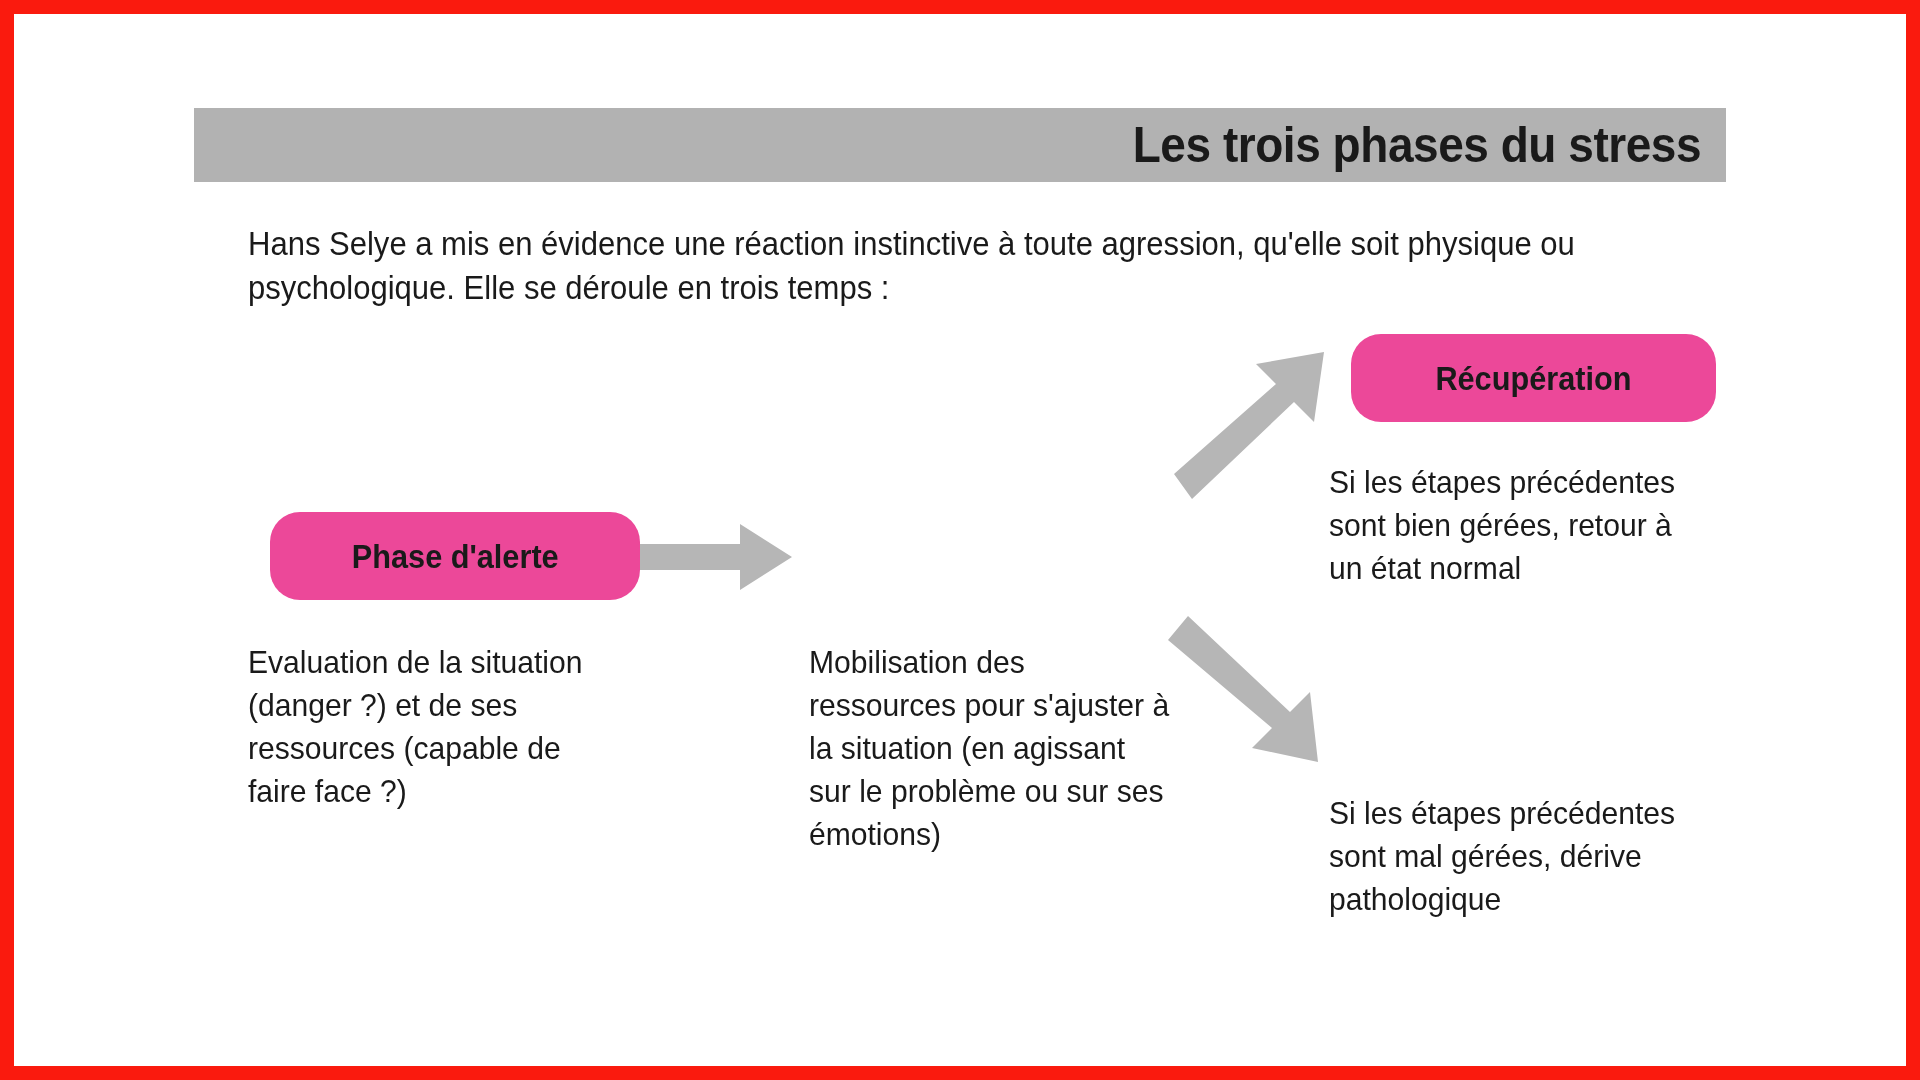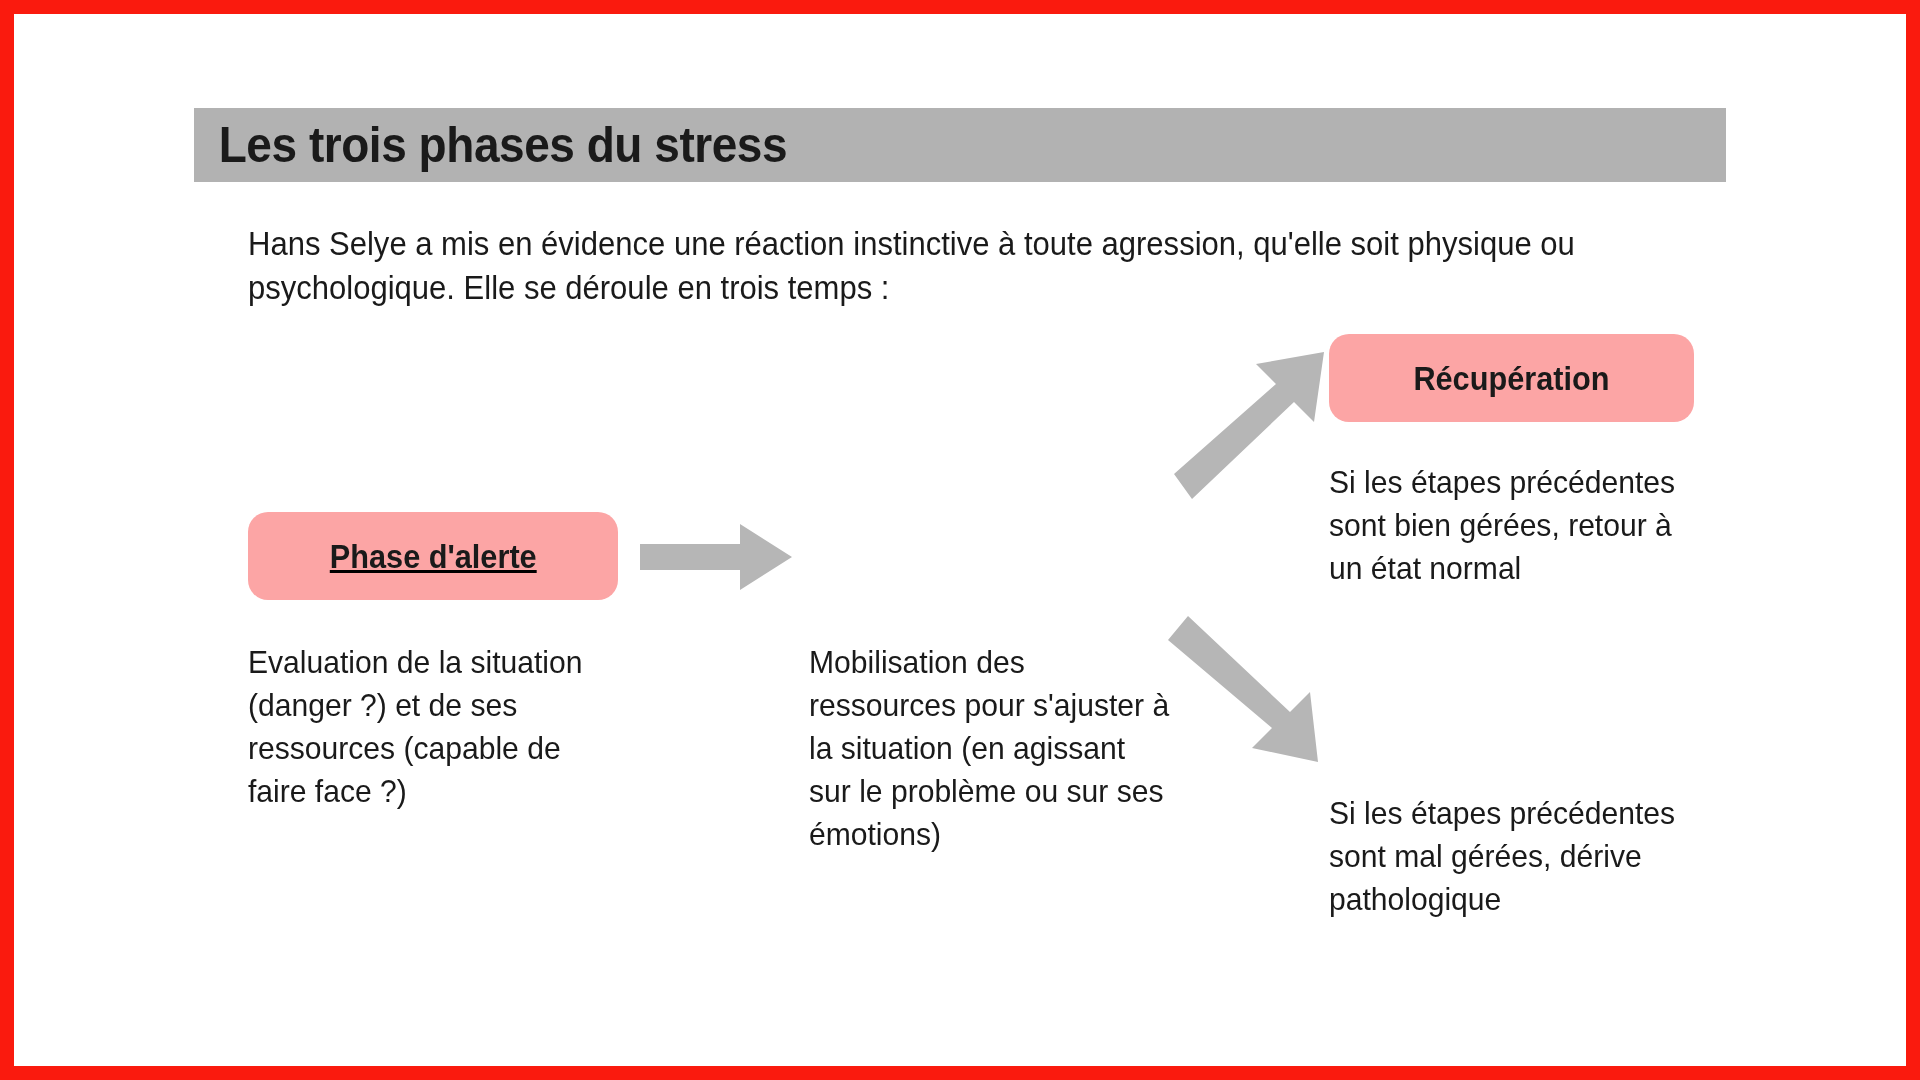--- a/index.html
+++ b/index.html
@@ -34,21 +34,21 @@
   
   #title-bar {
     position: absolute;
     left: 180px;
     top: 94px;
     width: 1532px;
     height: 74px;
     background: #b2b2b2;
     display: flex;
     align-items: center;
-    justify-content: flex-start;
+    justify-content: flex-end;
   }
 
   #title-text {
     font-family: "Liberation Sans Narrow", "Liberation Sans", sans-serif;
     font-weight: bold;
     font-size: 50px;
     line-height: 1;
     color: #1a1a1a;
     letter-spacing: -0.5px;
     transform: scaleX(0.92);
@@ -67,38 +67,39 @@
     line-height: 1.34;
     color: #1a1a1a;
     transform: scaleX(0.94);
     transform-origin: left top;
   }
   #intro span { display: block; white-space: nowrap; }
 
   
   .phase-box {
     position: absolute;
-    background: #fca5a5;
-    border-radius: 20px;
+    background: #ec4899;
+    border-radius: 30px;
     display: flex;
     align-items: center;
     justify-content: center;
+    margin-left: 22px;
   }
 
   .phase-box-label {
     font-family: "Liberation Sans Narrow", "Liberation Sans", sans-serif;
     font-weight: bold;
     font-size: 33px;
     line-height: 1;
     color: #1a1a1a;
     white-space: nowrap;
     transform: scaleX(0.93);
   }
 
-  #box-alerte      { left: 234px;  top: 498px; width: 370px; height: 88px; text-decoration: underline; }
+  #box-alerte      { left: 234px;  top: 498px; width: 370px; height: 88px; }
   #box-resistance  { left: 795px;  top: 498px; width: 368px; height: 88px; }
   #box-recuperation{ left: 1315px; top: 320px; width: 365px; height: 88px; }
   #box-epuisement  { left: 1315px; top: 653px; width: 365px; height: 88px; }
 
   
   .desc {
     position: absolute;
     font-family: "Liberation Sans Narrow", "Liberation Sans", sans-serif;
     font-size: 32px;
     line-height: 1.345;

